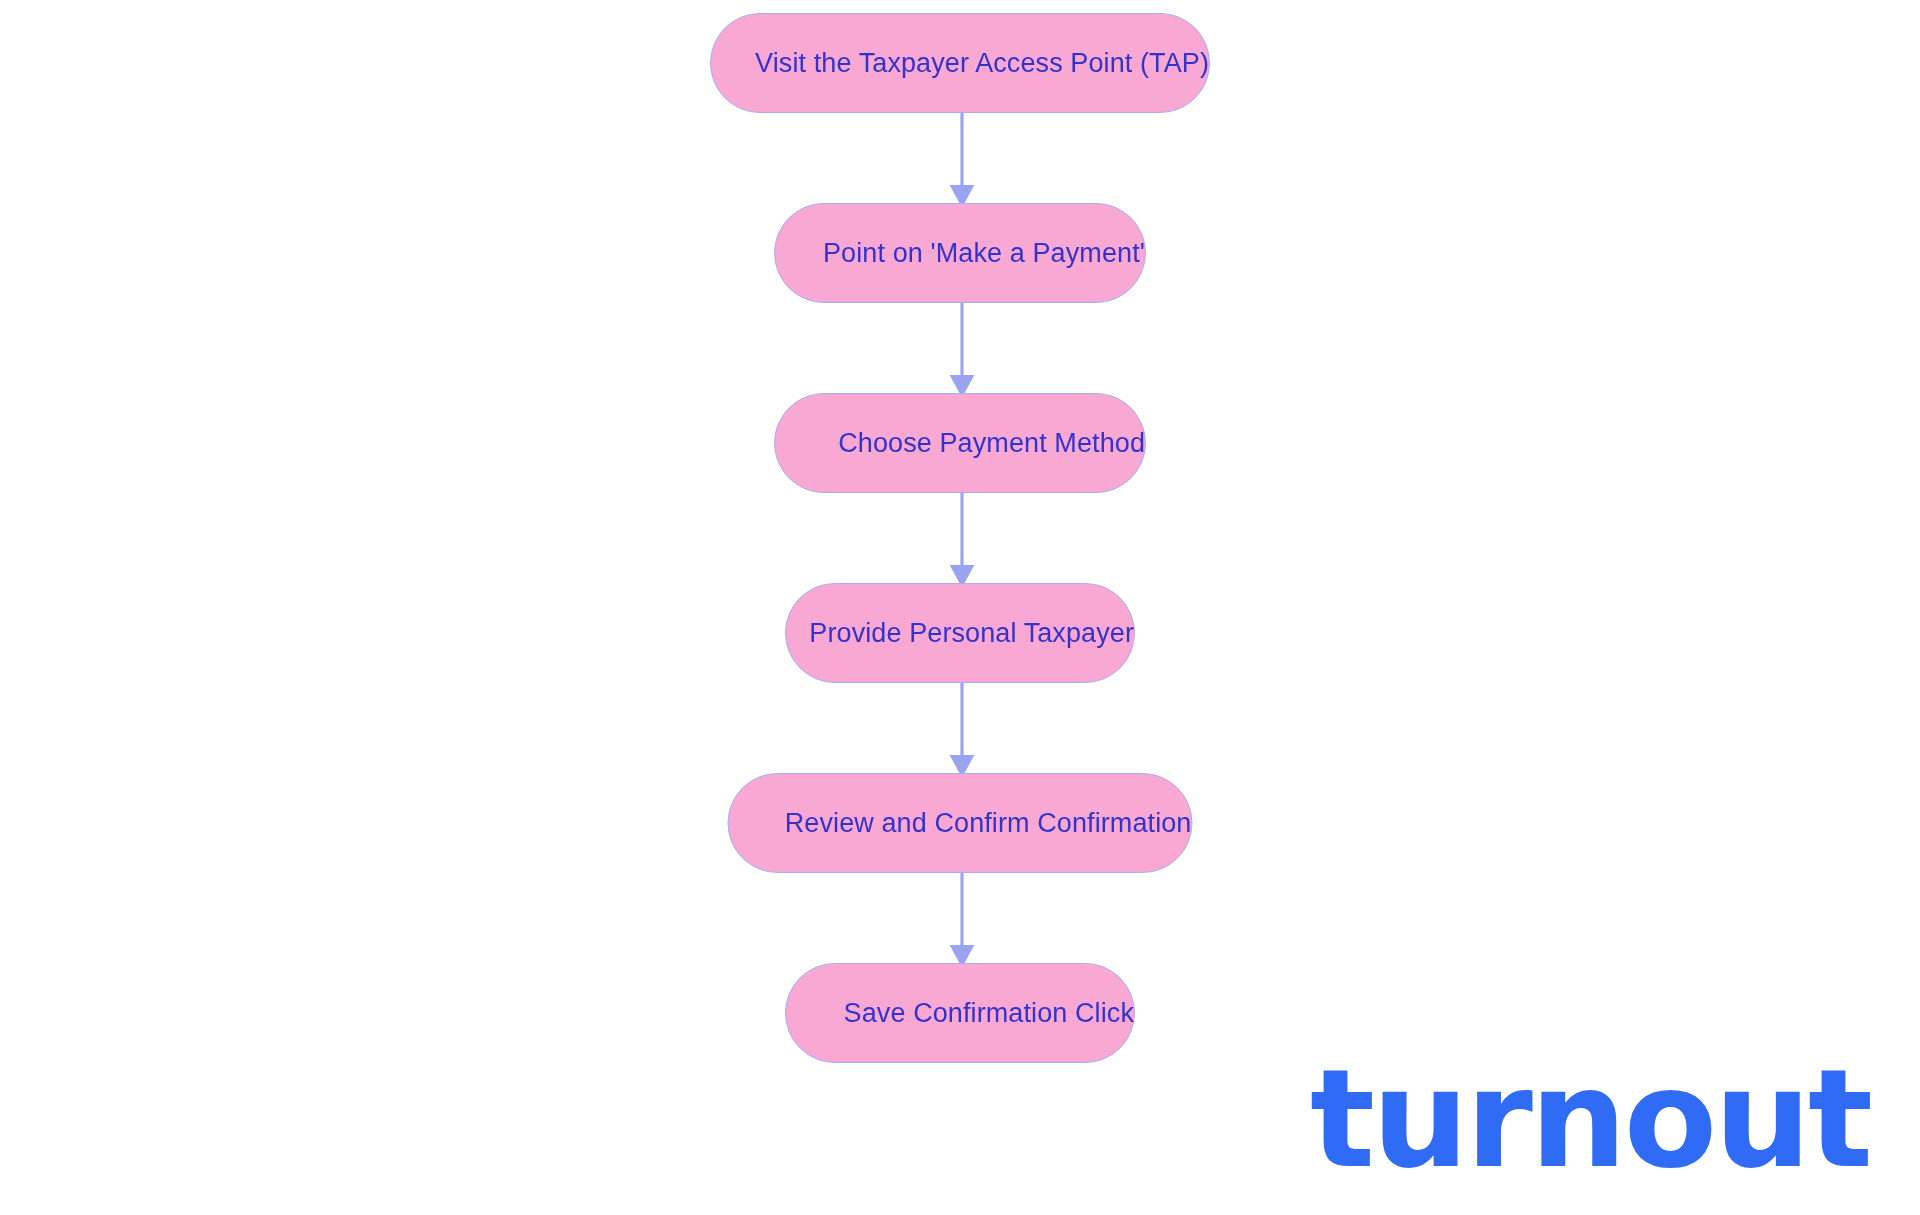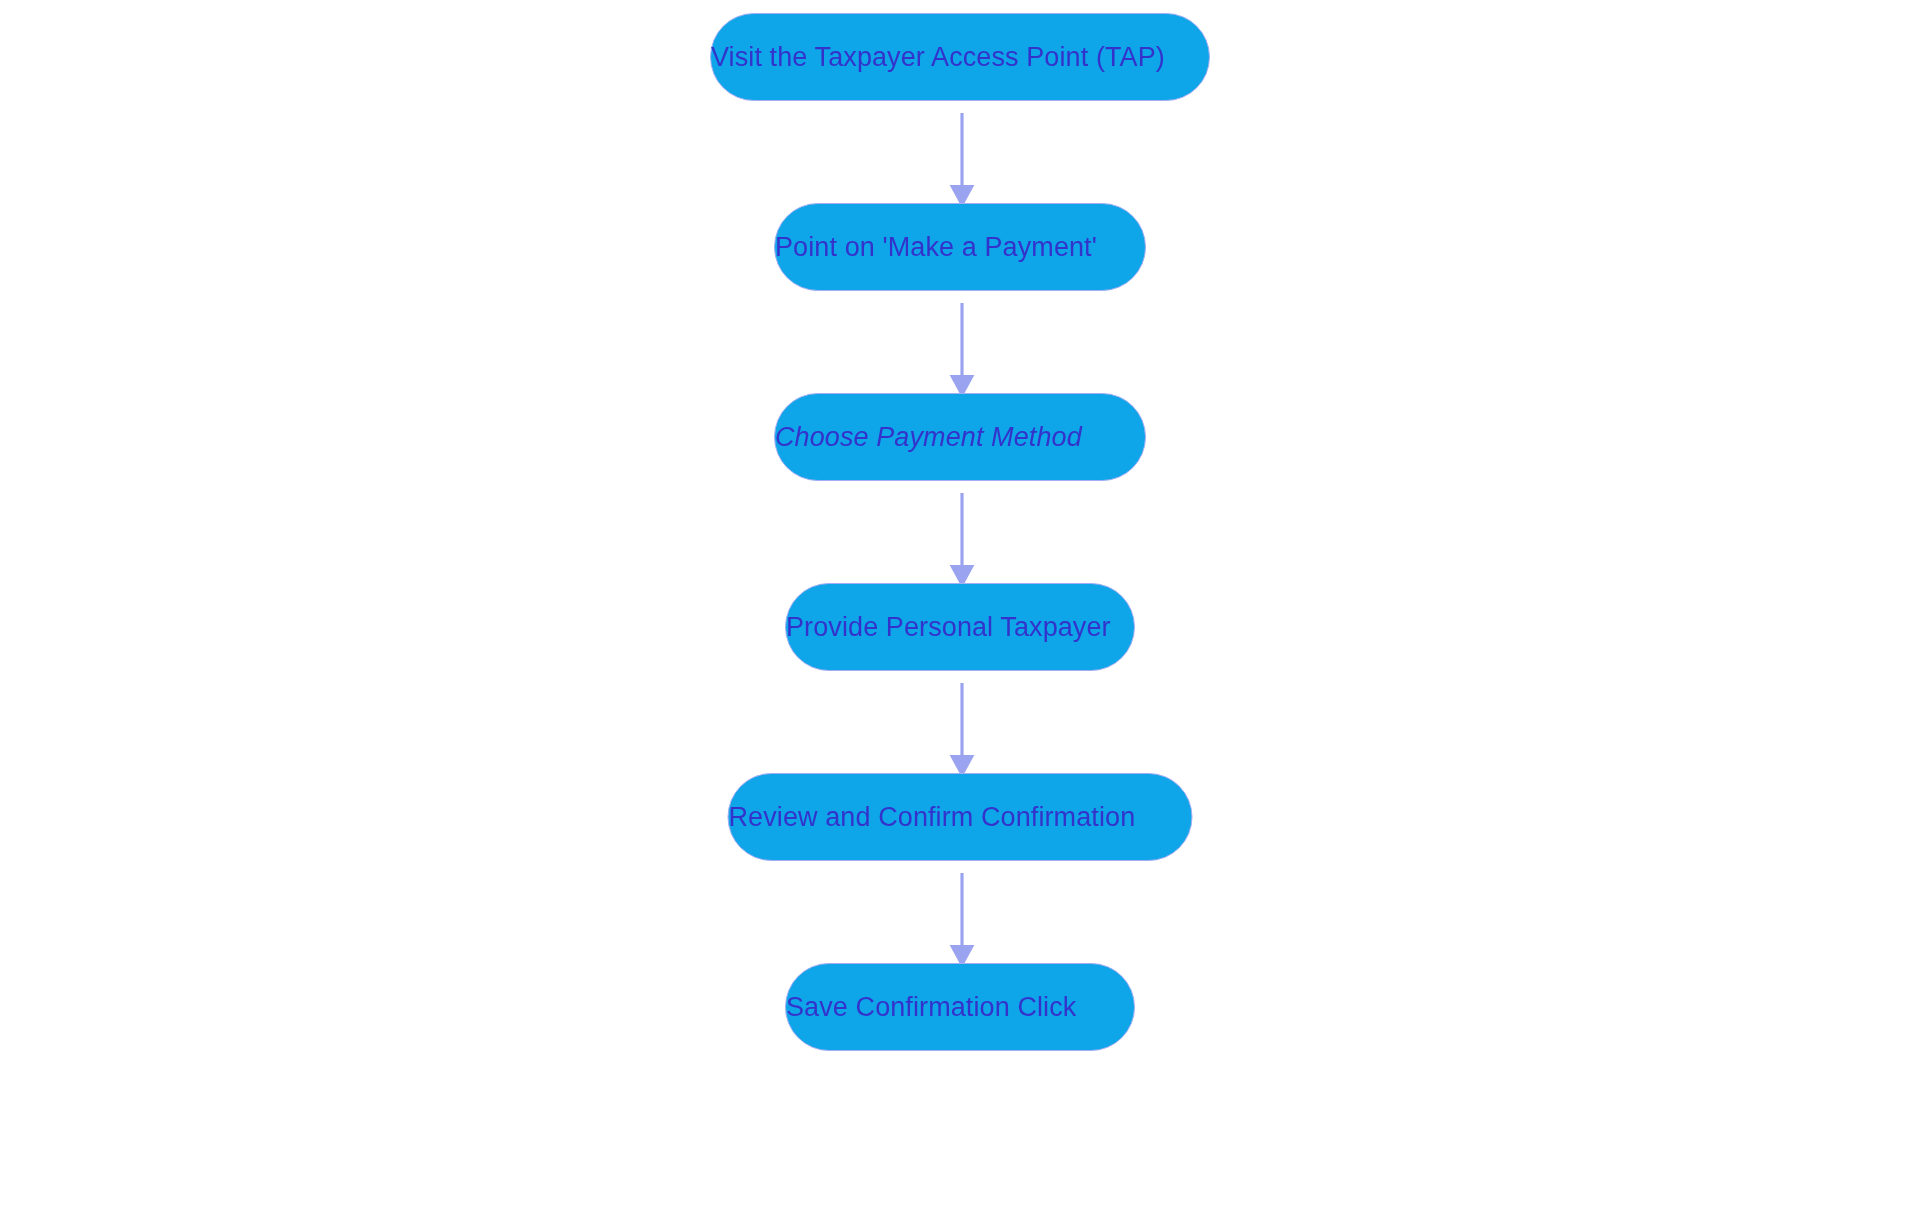--- a/index.html
+++ b/index.html
@@ -37,45 +37,45 @@
   #node-stack {
     position: absolute;
     left: 0;
     top: 0;
     width: 1920px;
   }
 
   .flow-node {
     position: absolute;
     box-sizing: border-box;
-    height: 88px;
+    height: 100px;
     border-radius: 50px;
-    background: #0ea5e9;
+    background: #f9a8d4;
     border: 1.6px solid #a5aef5;
     display: flex;
     align-items: center;
-    justify-content: flex-start;
+    justify-content: flex-end;
     left: 50%;
     transform: translateX(-50%);
   }
 
   .flow-node-label {
     color: #3333cc;
     font-size: 27px;
     font-weight: 400;
     letter-spacing: 0.1px;
     white-space: nowrap;
     line-height: 1;
     text-align: center;
   }
 
   
   #node-0 { width: 500px; top: 13px; }
   #node-1 { width: 372px; top: 203px; }
-  #node-2 { width: 372px; top: 393px; font-style: italic; }
+  #node-2 { width: 372px; top: 393px; }
   #node-3 { width: 350px; top: 583px; }
   #node-4 { width: 465px; top: 773px; }
   #node-5 { width: 350px; top: 963px; }
 
   
   #brand-logo {
     position: absolute;
     right: 50px;
     bottom: 28px;
     color: #2f6bf5;
@@ -137,14 +137,15 @@
     <div class="flow-node" id="node-4">
       <span class="flow-node-label">Review and Confirm Confirmation</span>
     </div>
 
     <div class="flow-node" id="node-5">
       <span class="flow-node-label">Save Confirmation Click</span>
     </div>
 
   </div>
 
+  <div id="brand-logo">turnout</div>
 
 </div>
 
 </body></html>

